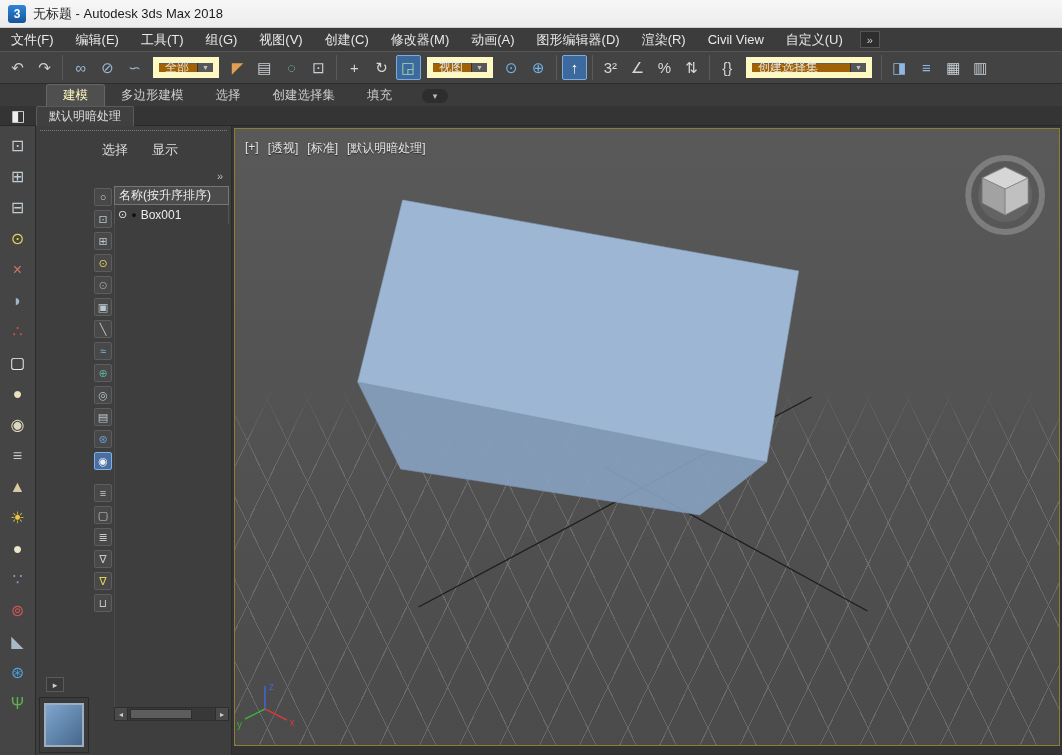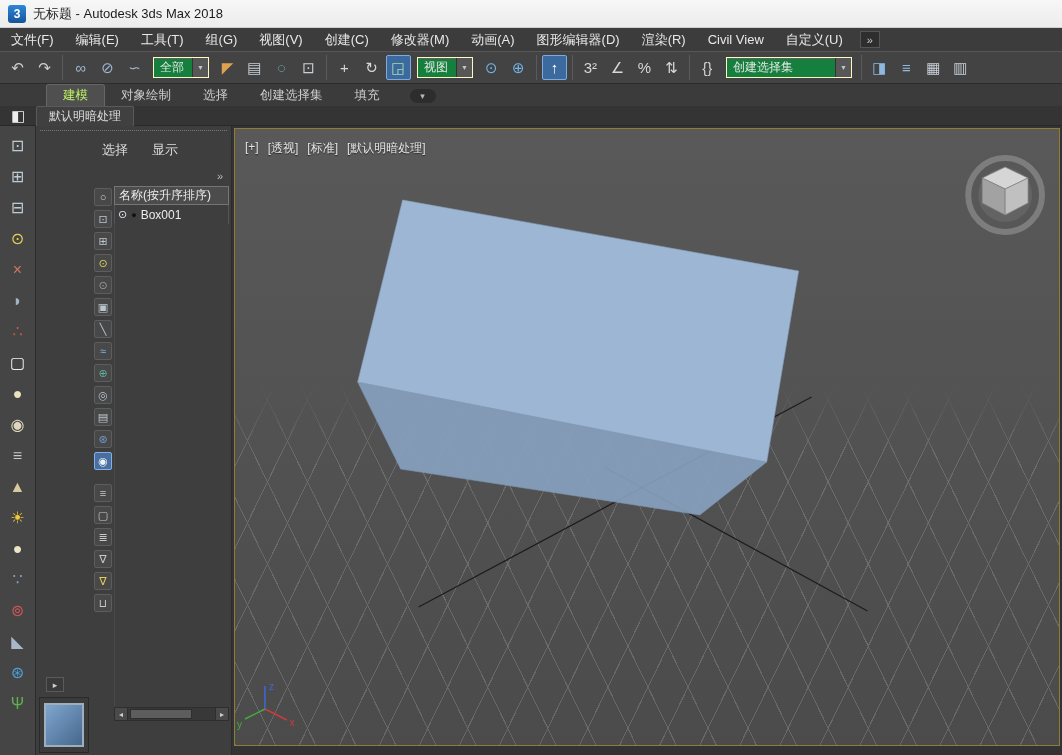--- a/index.html
+++ b/index.html
@@ -22,30 +22,30 @@
   .menu-overflow{margin-left:6px;width:20px;height:17px;background:#2e2e2e;border:1px solid #555;
     color:#cfcfcf;font-size:11px;display:flex;align-items:center;justify-content:center;}
   
   .toolbar{height:33px;background:#434343;border-top:1px solid #565656;border-bottom:1px solid #2c2c2c;
     display:flex;align-items:center;padding:0 4px;overflow:hidden;white-space:nowrap;}
   .grp{display:contents;}
   .ic{width:25px;height:25px;margin:0 1px;display:inline-flex;align-items:center;justify-content:center;
     font-size:15px;color:#cfcfcf;border:1px solid transparent;border-radius:2px;flex:0 0 auto;}
   .ic.active{background:#3d6a9e;border:1px solid #7aadde;color:#fff;}
   .sep{width:1px;height:25px;background:#2e2e2e;border-right:1px solid #5a5a5a;margin:0 4px;flex:0 0 auto;}
-  .dd{height:21px;display:inline-flex;align-items:center;background:#15803d;border:1px solid #fef9c3;
+  .dd{height:21px;display:inline-flex;align-items:center;background:#a16207;border:6px solid #fef9c3;
     box-shadow:inset 0 1px 0 #606060;color:#e4e4e4;font-size:12px;padding:0 0 0 6px;margin:0 5px;flex:0 0 auto;}
   .dd .caret{margin-left:8px;font-size:7px;color:#c4c4c4;background:#575757;border-left:1px solid #333;
     height:100%;display:flex;align-items:center;padding:0 4px;}
   .dd.wide{width:126px;justify-content:space-between;}
   
   .ribbontabs{height:22px;background:#3b3b3b;display:flex;align-items:flex-end;padding-left:46px;}
   .rtabs{display:contents;}
   .rtab{padding:2px 16px;font-size:12.5px;color:#cfcfcf;line-height:17px;}
-  .rtab.active{background:#4f4f4f;border:1px solid #666;border-bottom:none;color:#bef264;border-radius:3px 3px 0 0;margin-top:20px;}
+  .rtab.active{background:#4f4f4f;border:1px solid #666;border-bottom:none;color:#fef9c3;border-radius:3px 3px 0 0;margin-top:20px;}
   .ribbon-opt{margin:0 0 3px 14px;width:26px;height:14px;background:#2d2d2d;border-radius:7px;color:#b9b9b9;
     font-size:9px;display:flex;align-items:center;justify-content:center;}
   
   .subtabrow{height:20px;background:#343434;border-bottom:1px solid #282828;display:flex;align-items:center;}
   .subtabrow .stripicon{width:36px;display:flex;justify-content:center;font-size:15px;color:#ededed;}
   .subtab{padding:1px 12px;background:#404040;border:1px solid #5a5a5a;border-bottom:none;color:#dcdcdc;
     font-size:12px;border-radius:2px 2px 0 0;}
   
   .main{display:flex;height:629px;background:#333;}
   .strip{width:36px;background:#454545;border-right:1px solid #2b2b2b;display:flex;flex-direction:column;
@@ -172,21 +172,21 @@
     </div>
     <span class="sep"></span>
     <div class="grp">
       
     <span class="ic" style="color: rgb(143, 184, 224);">◨</span><span class="ic" style="color: rgb(143, 184, 224);">≡</span><span class="ic" style="color: rgb(200, 208, 216);">▦</span><span class="ic" style="color: rgb(200, 208, 216);">▥</span></div>
   </div>
 
   <div class="ribbontabs">
     <div class="rtabs">
       
-    <span class="rtab active">建模</span><span class="rtab">对象绘制</span><span class="rtab">选择</span><span class="rtab">创建选择集</span><span class="rtab">填充</span></div>
+    <span class="rtab active">建模</span><span class="rtab">多边形建模</span><span class="rtab">选择</span><span class="rtab">创建选择集</span><span class="rtab">填充</span></div>
     <span class="ribbon-opt">▾</span>
   </div>
 
   <div class="subtabrow">
     <span class="stripicon">◧</span>
     <span class="subtab">默认明暗处理</span>
   </div>
 
   <div class="main">
 

